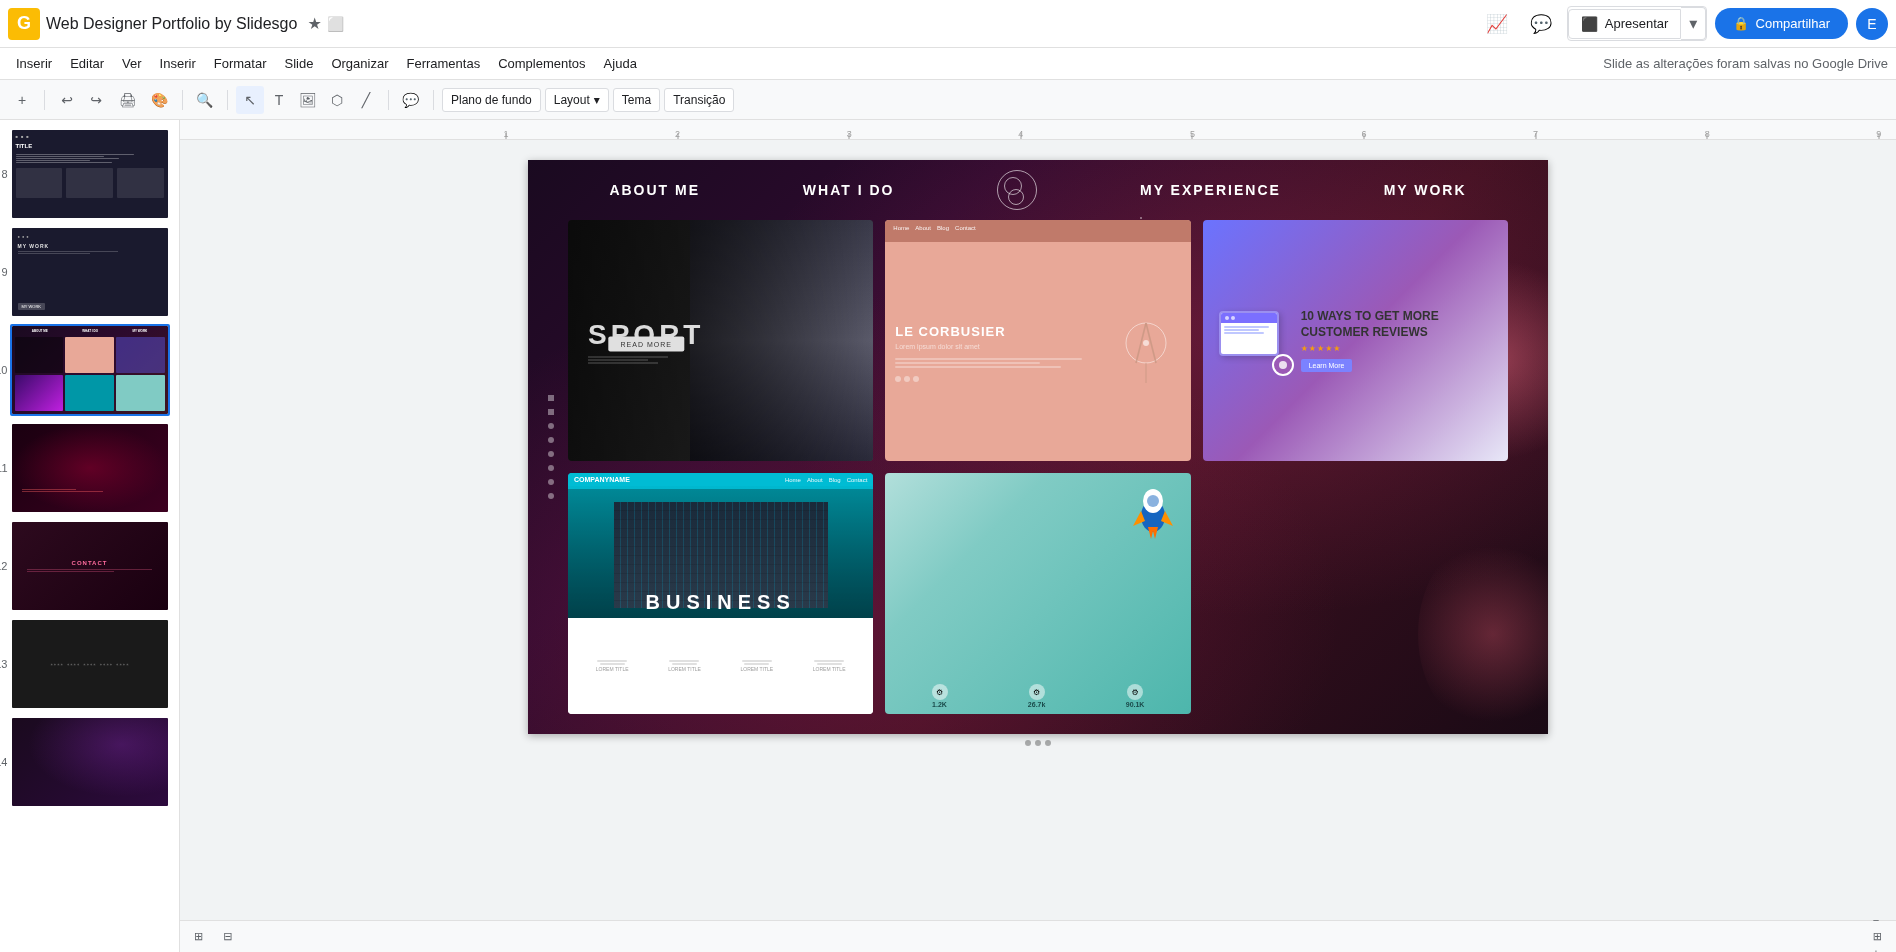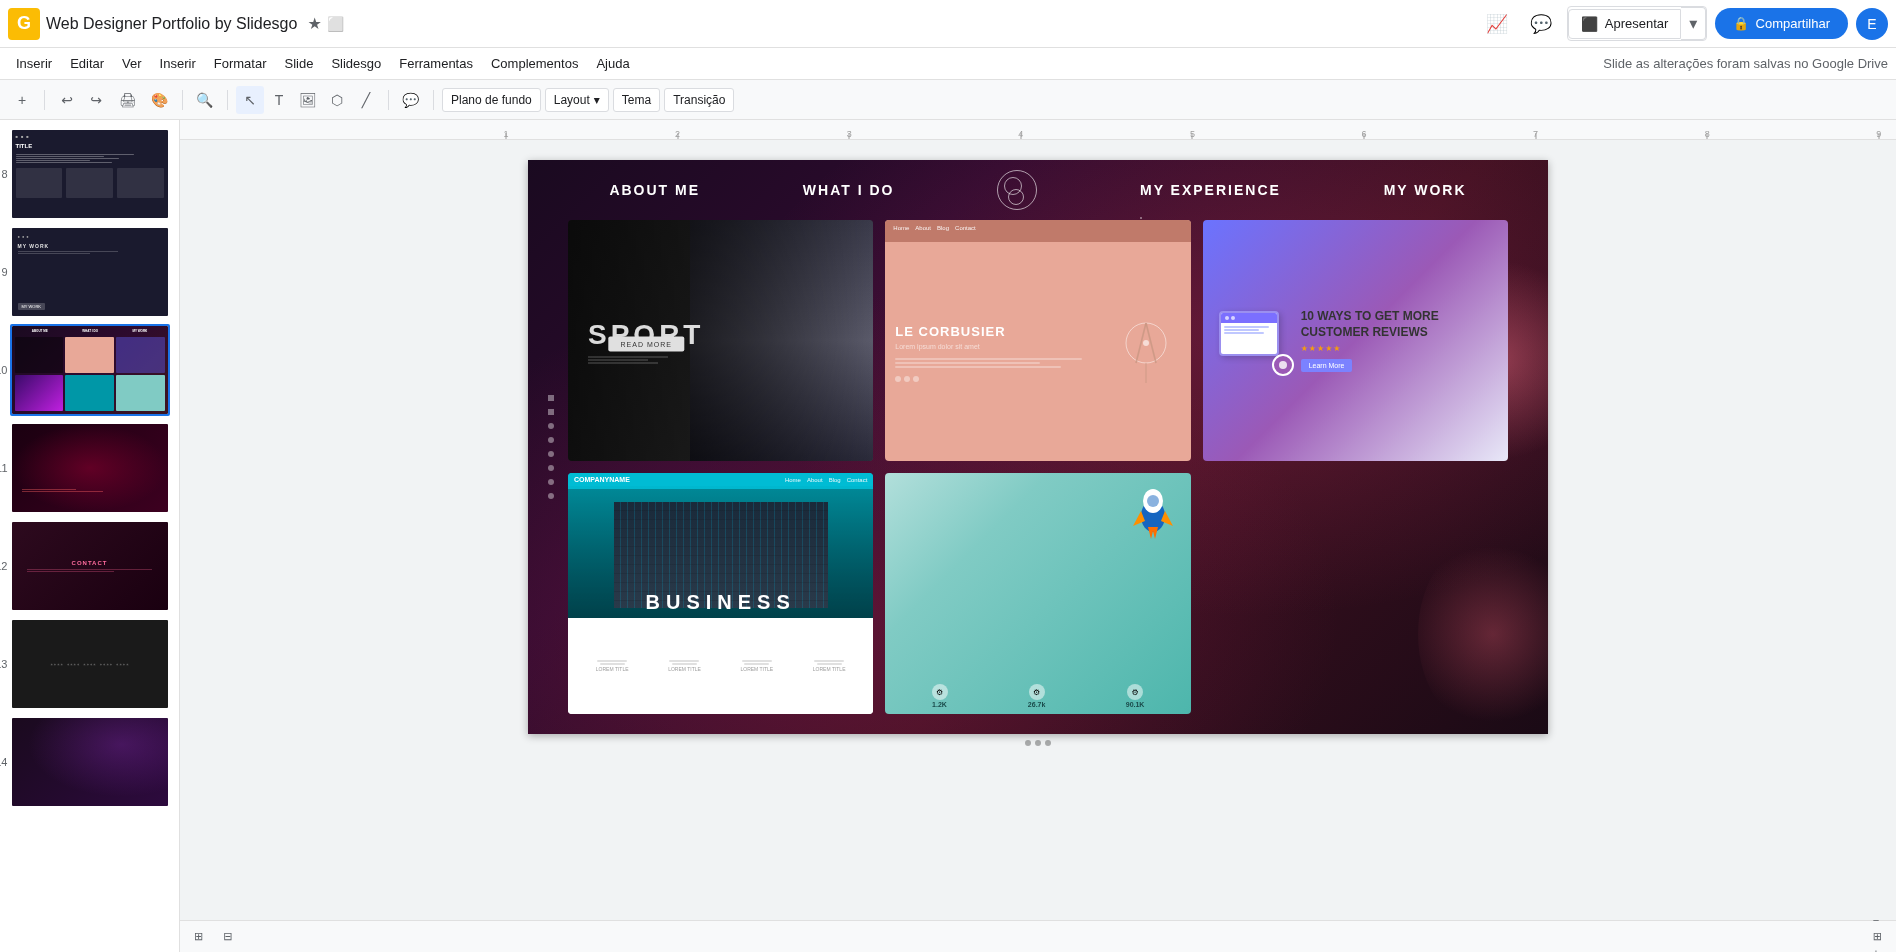--- a/index.html
+++ b/index.html
@@ -158,21 +158,21 @@
   </div>
 </div>
 
 <div id="menubar">
   <div class="menu-item">Inserir</div>
   <div class="menu-item">Editar</div>
   <div class="menu-item">Ver</div>
   <div class="menu-item">Inserir</div>
   <div class="menu-item">Formatar</div>
   <div class="menu-item">Slide</div>
-  <div class="menu-item">Slidesgo</div>
+  <div class="menu-item">Organizar</div>
   <div class="menu-item">Ferramentas</div>
   <div class="menu-item">Complementos</div>
   <div class="menu-item">Ajuda</div>
   <div class="menu-separator"></div>
   <span class="saved-msg">Slide as alterações foram salvas no Google Drive</span>
 </div>
 
 <div id="toolbar">
   <div class="tool-btn" title="Add">+</div>
   <div class="tool-divider"></div>

